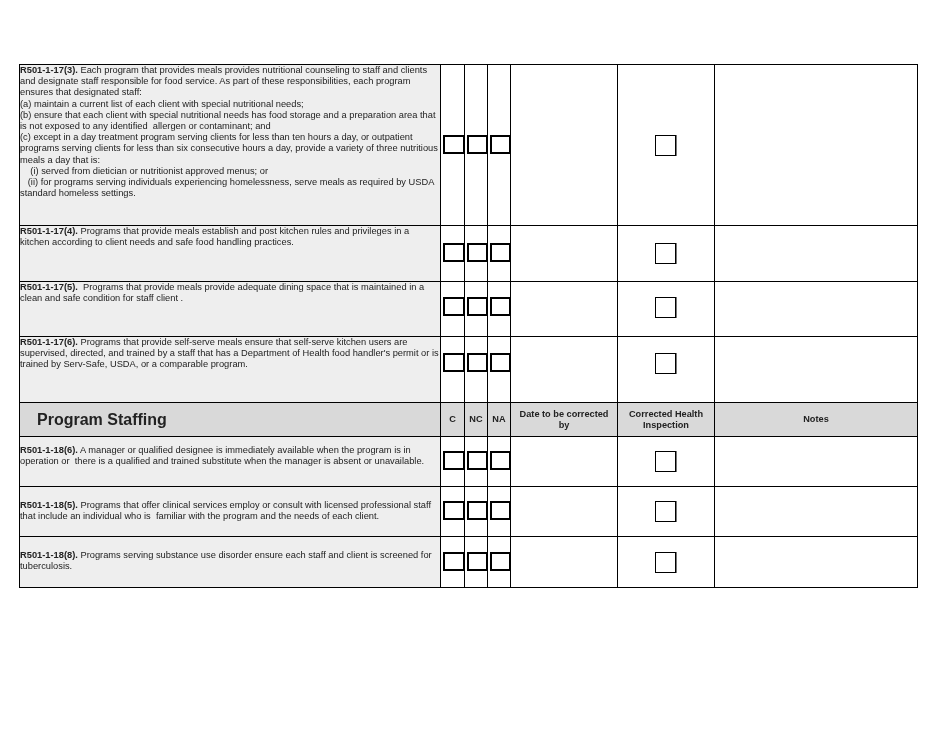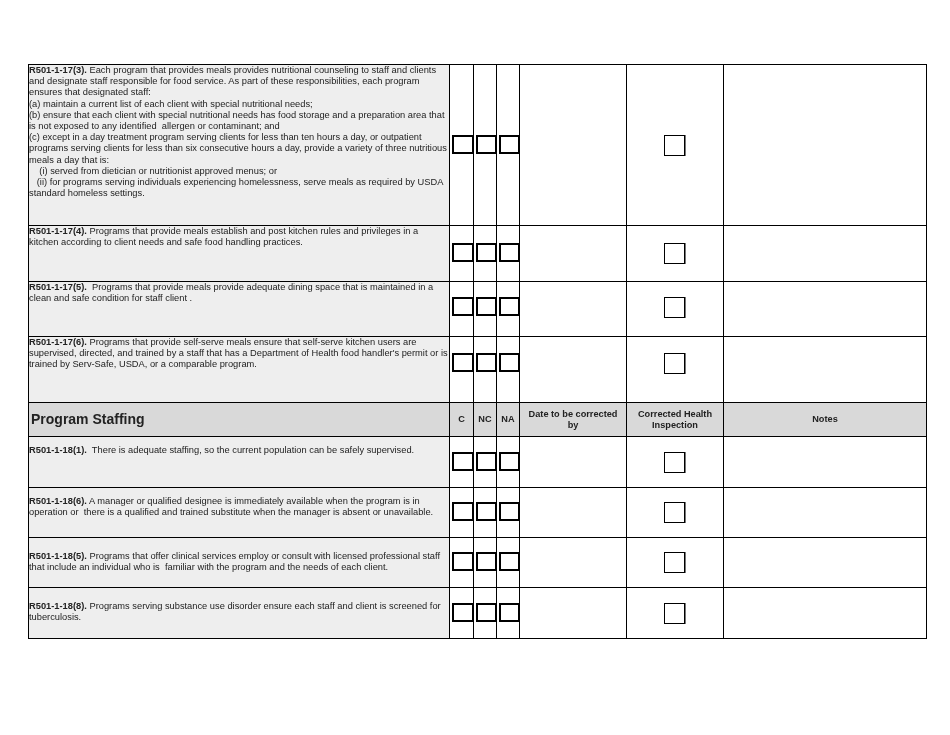--- a/index.html
+++ b/index.html
@@ -1,35 +1,35 @@
 <!DOCTYPE html>
 <html><head>
   <meta charset="utf-8">
   <style>
     html, body { margin: 0; padding: 0; background: #ffffff; }
     body { width: 950px; height: 735px; position: relative; overflow: hidden;
            font-family: "Liberation Sans", "DejaVu Sans", sans-serif; color: #222; }
-    .sheet { position: absolute; left: 28px; top: 64px; width: 898px; }
+    .sheet { position: absolute; left: 19px; top: 64px; width: 898px; }
     table.checklist { border-collapse: collapse; table-layout: fixed; width: 898px; }
     table.checklist td, table.checklist th { border: 1.3px solid #000; padding: 0; vertical-align: top; }
     col.c-text { width: 421px; }
     col.c-c { width: 24px; }
     col.c-nc { width: 23px; }
     col.c-na { width: 23px; }
     col.c-date { width: 107px; }
     col.c-corr { width: 97px; }
     col.c-notes { width: 203px; }
     td.req { background: #eeeeee; font-size: 9.3px; line-height: 11.2px; padding: 13px 3px 4px 2px; }
     td.req .code { font-weight: bold; }
     td.req .body { white-space: pre-wrap; }
     td.box-cell { position: relative; background: #fff; }
     .box { position: absolute; left: 2px; right: -1px; height: 19px; border: 2px solid #000; box-sizing: border-box; background: #fff; }
     .corr-box { position: absolute; left: 50%; margin-left: -11px; width: 21px; height: 21px; border: 1.5px solid #000; box-sizing: border-box; background: #fff; box-shadow: 1px 0 0 #777; }
     tr.section th { background: #d9d9d9; font-size: 9.2px; font-weight: bold; text-align: center; vertical-align: middle; line-height: 11px; padding: 0 2px; }
-    tr.section th.section-title { text-align: left; font-size: 14px; padding-left: 2px; }
+    tr.section th.section-title { text-align: left; font-size: 16px; padding-left: 17px; }
   </style>
 </head>
 <body>
 
 <div class="sheet">
   <table class="checklist">
     <colgroup>
       <col class="c-text">
         <col class="c-c">
         <col class="c-nc">
@@ -120,37 +120,20 @@
       <tr class="section" style="height:34px">
         <th class="section-title">Program Staffing</th>
         <th>C</th>
         <th>NC</th>
         <th>NA</th>
         <th>Date to be corrected by</th>
         <th>Corrected Health Inspection</th>
         <th>Notes</th>
       </tr>
 
-      <tr style="height:51px">
-        <td class="req" style="padding-top:8px"><span class="code">R501-1-18(1).</span><span class="body">  There is adequate staffing, so the current population can be safely supervised.</span></td>
-        <td class="box-cell">
-            <div class="box" style="top:15px"></div>
-          </td>
-        <td class="box-cell">
-            <div class="box" style="top:15px"></div>
-          </td>
-        <td class="box-cell">
-            <div class="box" style="top:15px"></div>
-          </td>
-        <td></td>
-        <td class="box-cell">
-            <div class="corr-box" style="top:15px"></div>
-          </td>
-        <td></td>
-      </tr>
 
       <tr style="height:50px">
         <td class="req" style="padding-top:8px"><span class="code">R501-1-18(6).</span><span class="body"> A manager or qualified designee is immediately available when the program is in operation or  there is a qualified and trained substitute when the manager is absent or unavailable.</span></td>
         <td class="box-cell">
             <div class="box" style="top:14px"></div>
           </td>
         <td class="box-cell">
             <div class="box" style="top:14px"></div>
           </td>
         <td class="box-cell">

